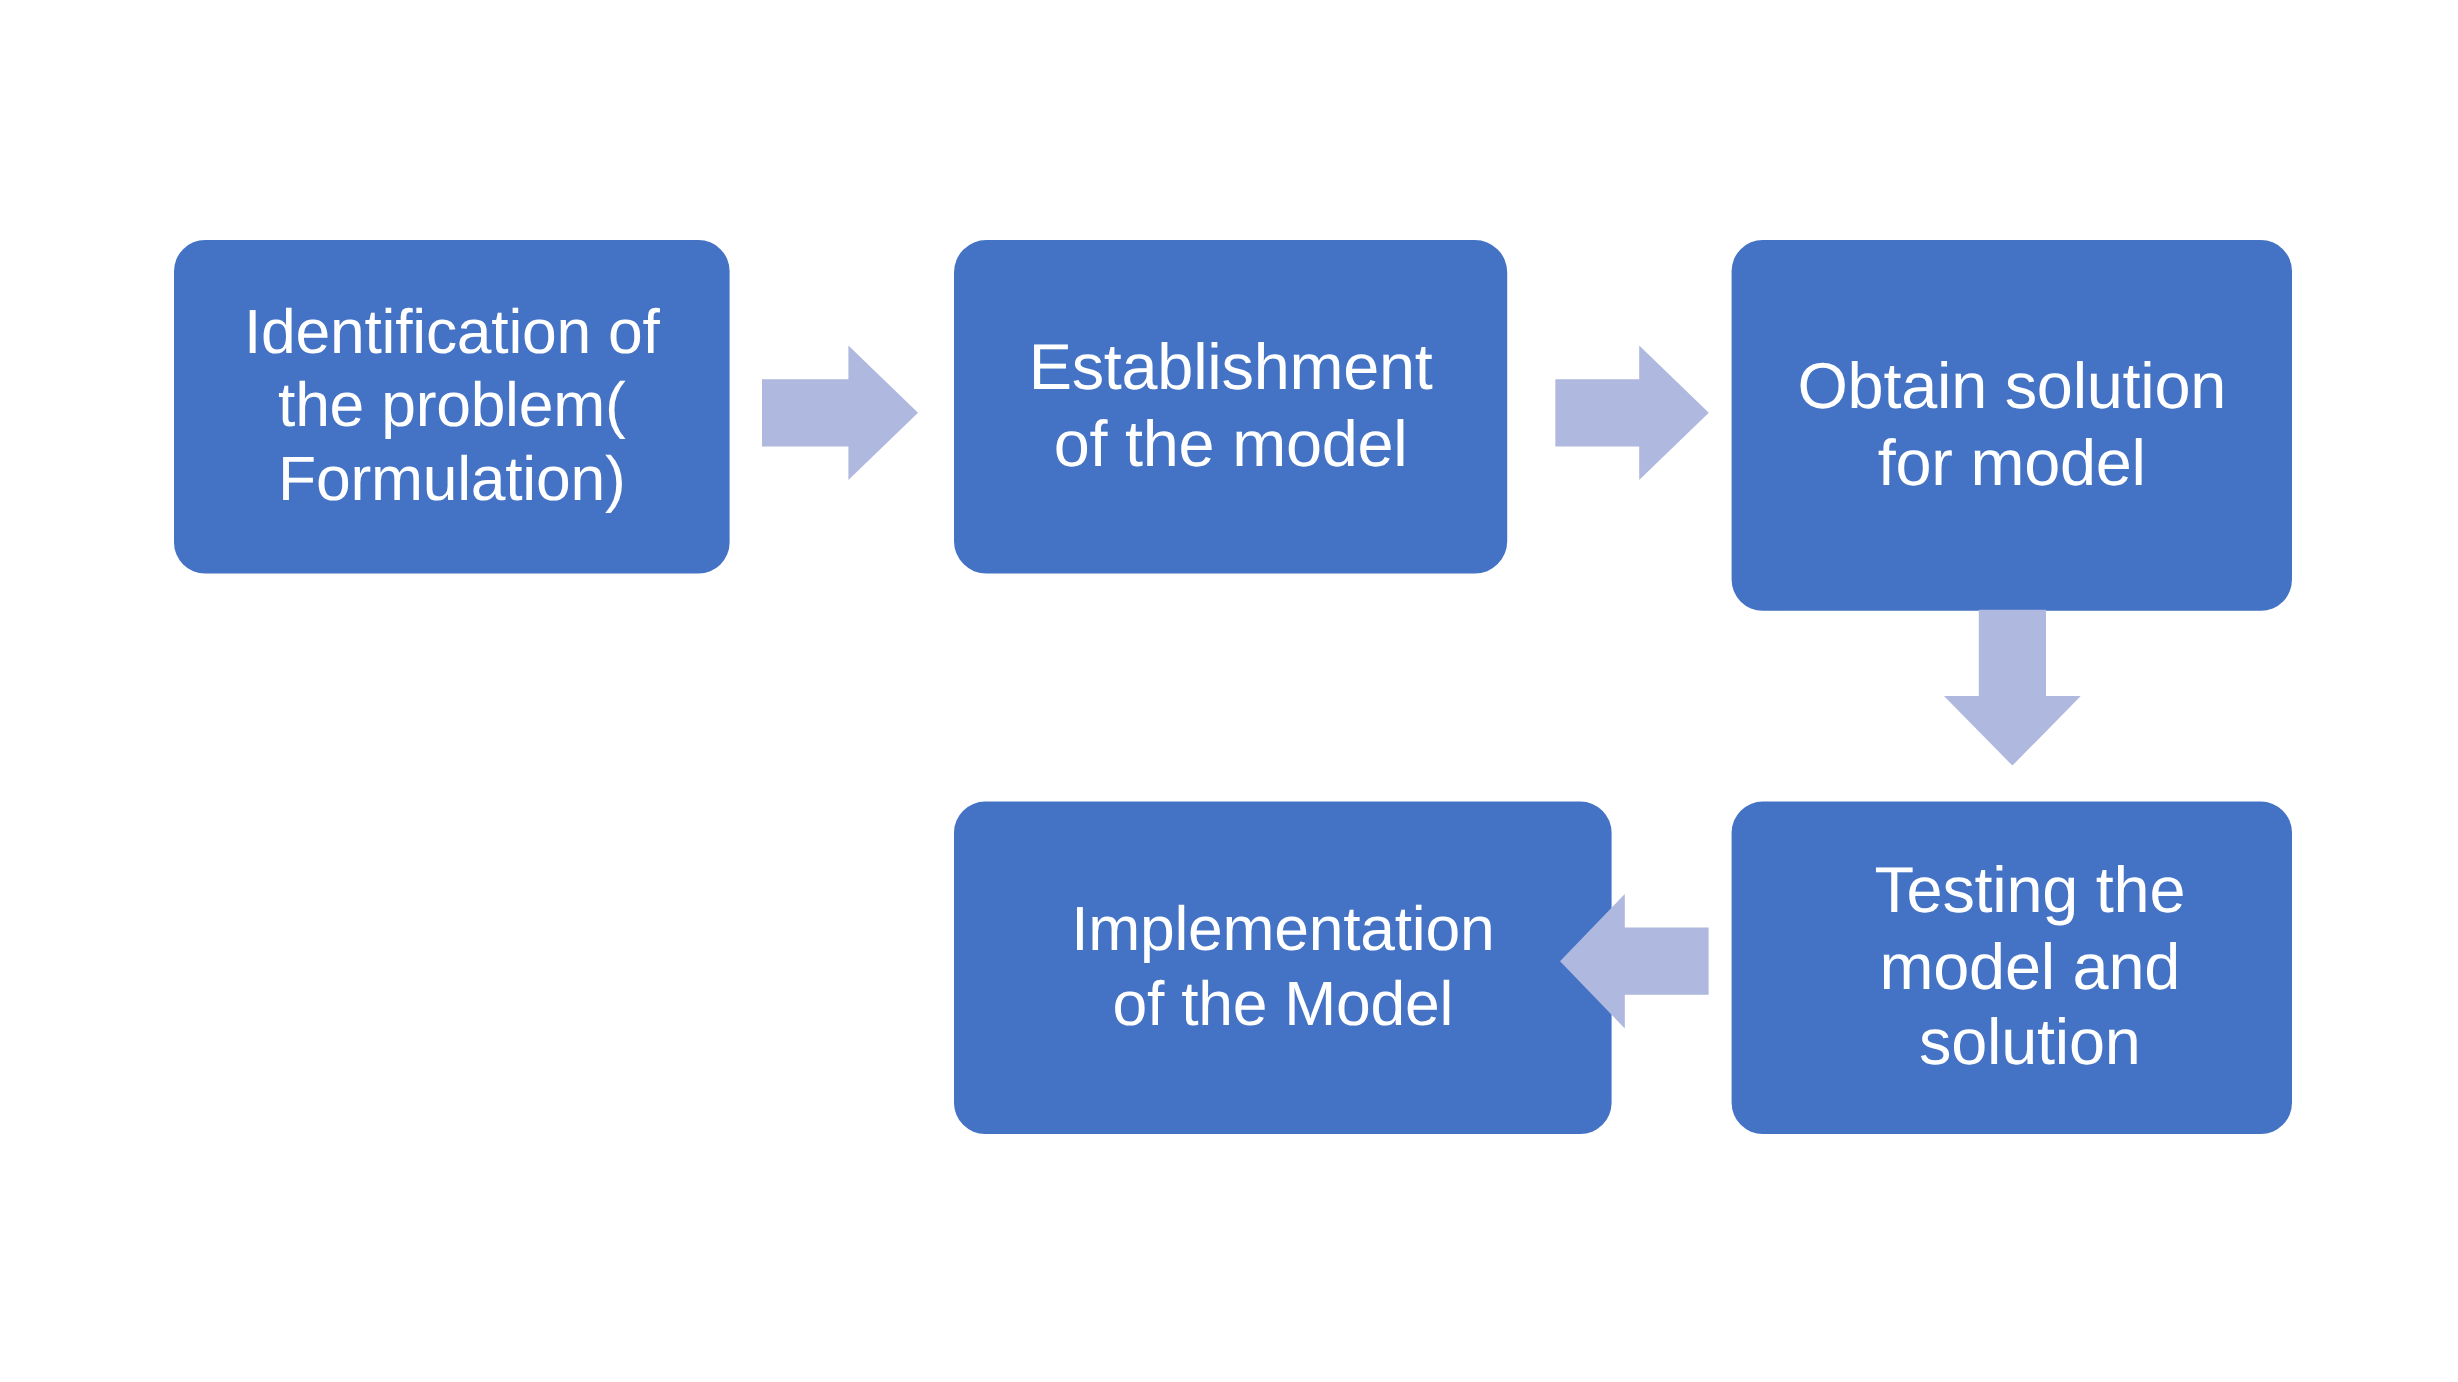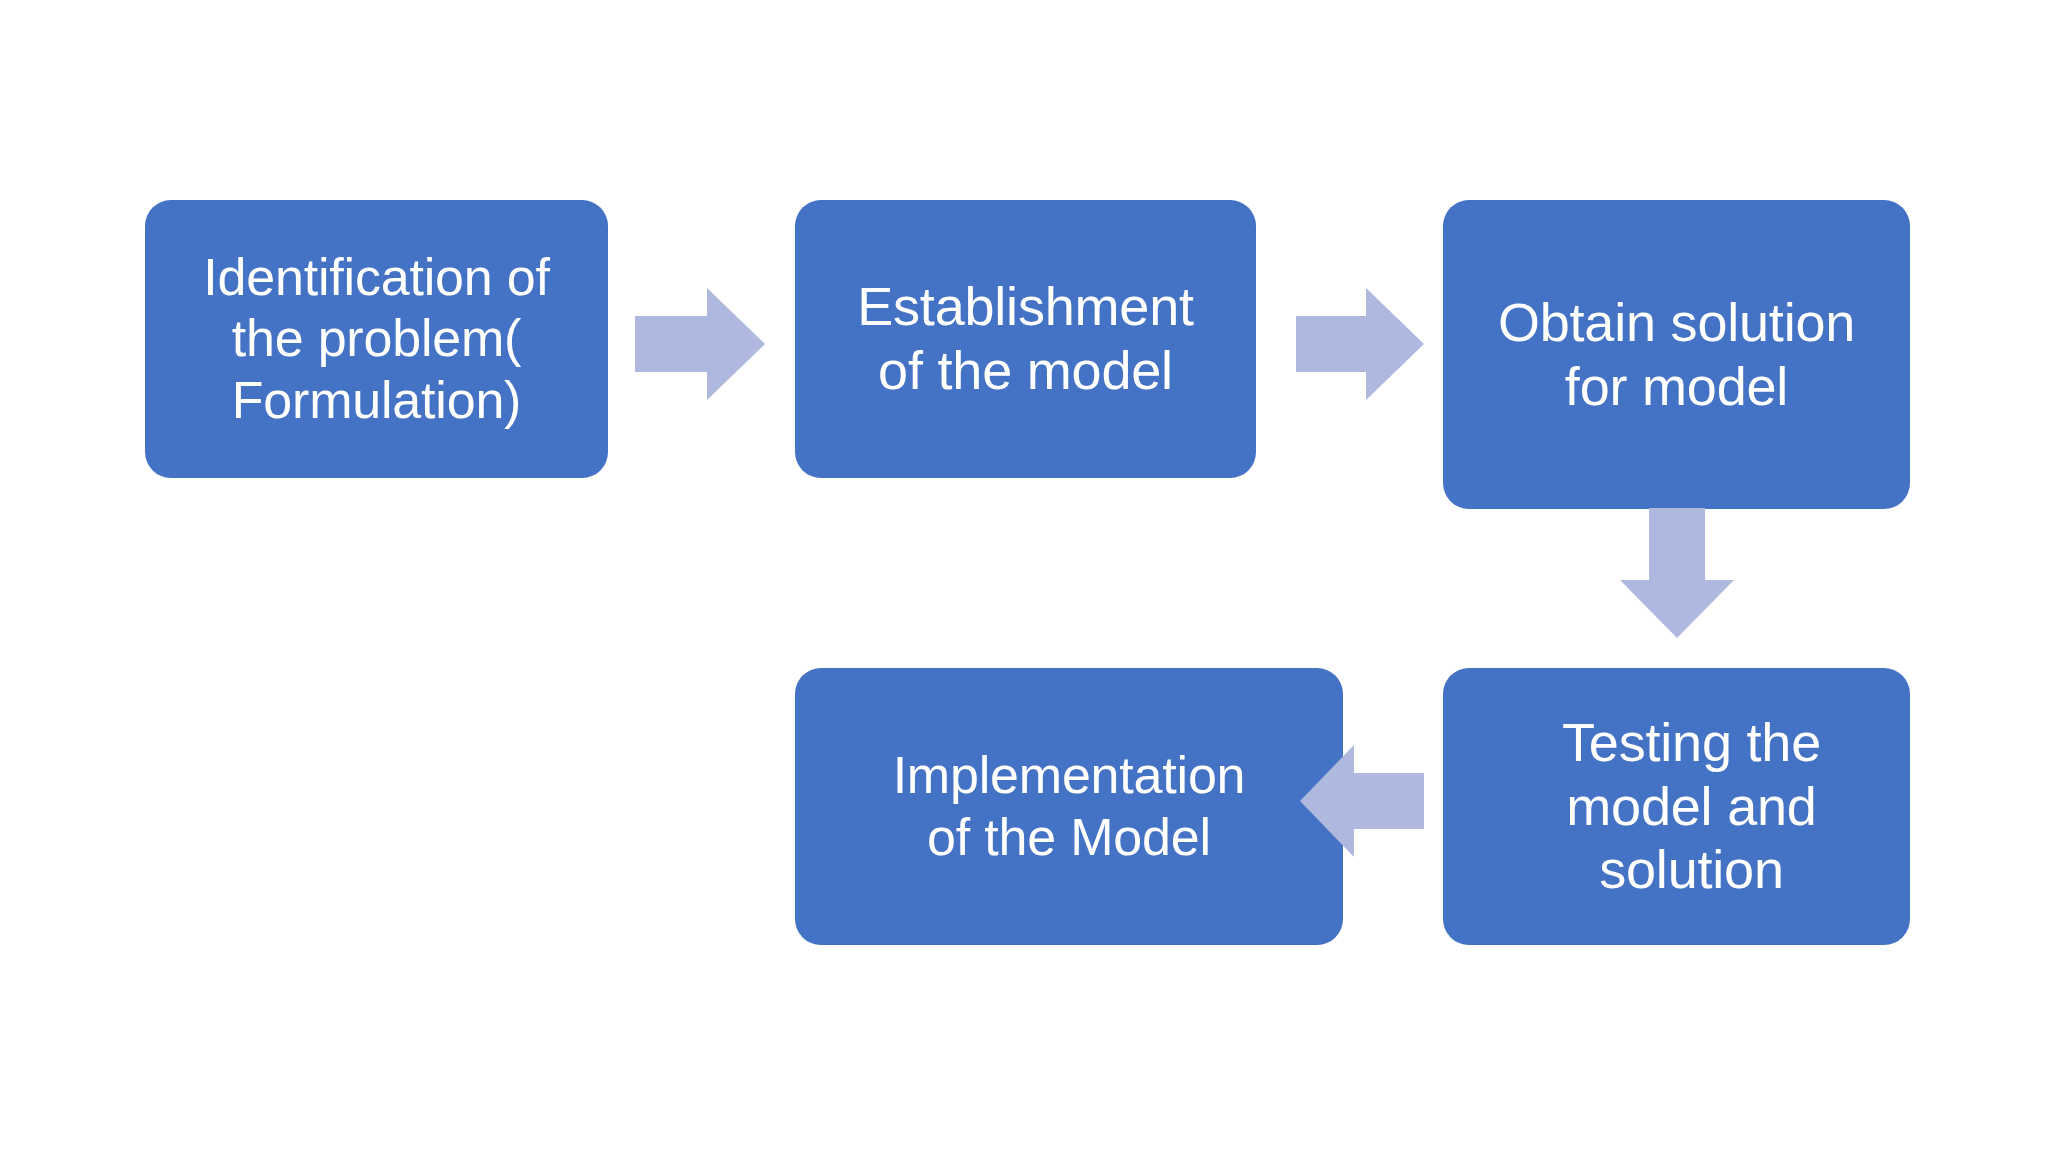--- a/index.html
+++ b/index.html
@@ -38,21 +38,21 @@
     font-size: 54px;
     line-height: 1.18;
     font-weight: 400;
     letter-spacing: -0.2px;
     white-space: pre-line;
     color: #ffffff;
   }
 
   
   #node-identification { left: 145px;  top: 200px; width: 463px; height: 278px; }
-  #node-establishment  { left: 795px;  top: 200px; width: 461px; height: 278px; }
+  #node-establishment  { left: 795px;  top: 200px; width: 461px; height: 278px; border-radius: 27px; }
   #node-obtain         { left: 1443px; top: 200px; width: 467px; height: 309px; }
   
   #node-implementation { left: 795px;  top: 668px; width: 548px; height: 277px; }
   #node-testing        { left: 1443px; top: 668px; width: 467px; height: 277px; padding-left: 48px; }
 
   
   #node-identification .node-label { font-size: 52px; }
   #node-implementation .node-label { font-size: 52px; }
 
   

